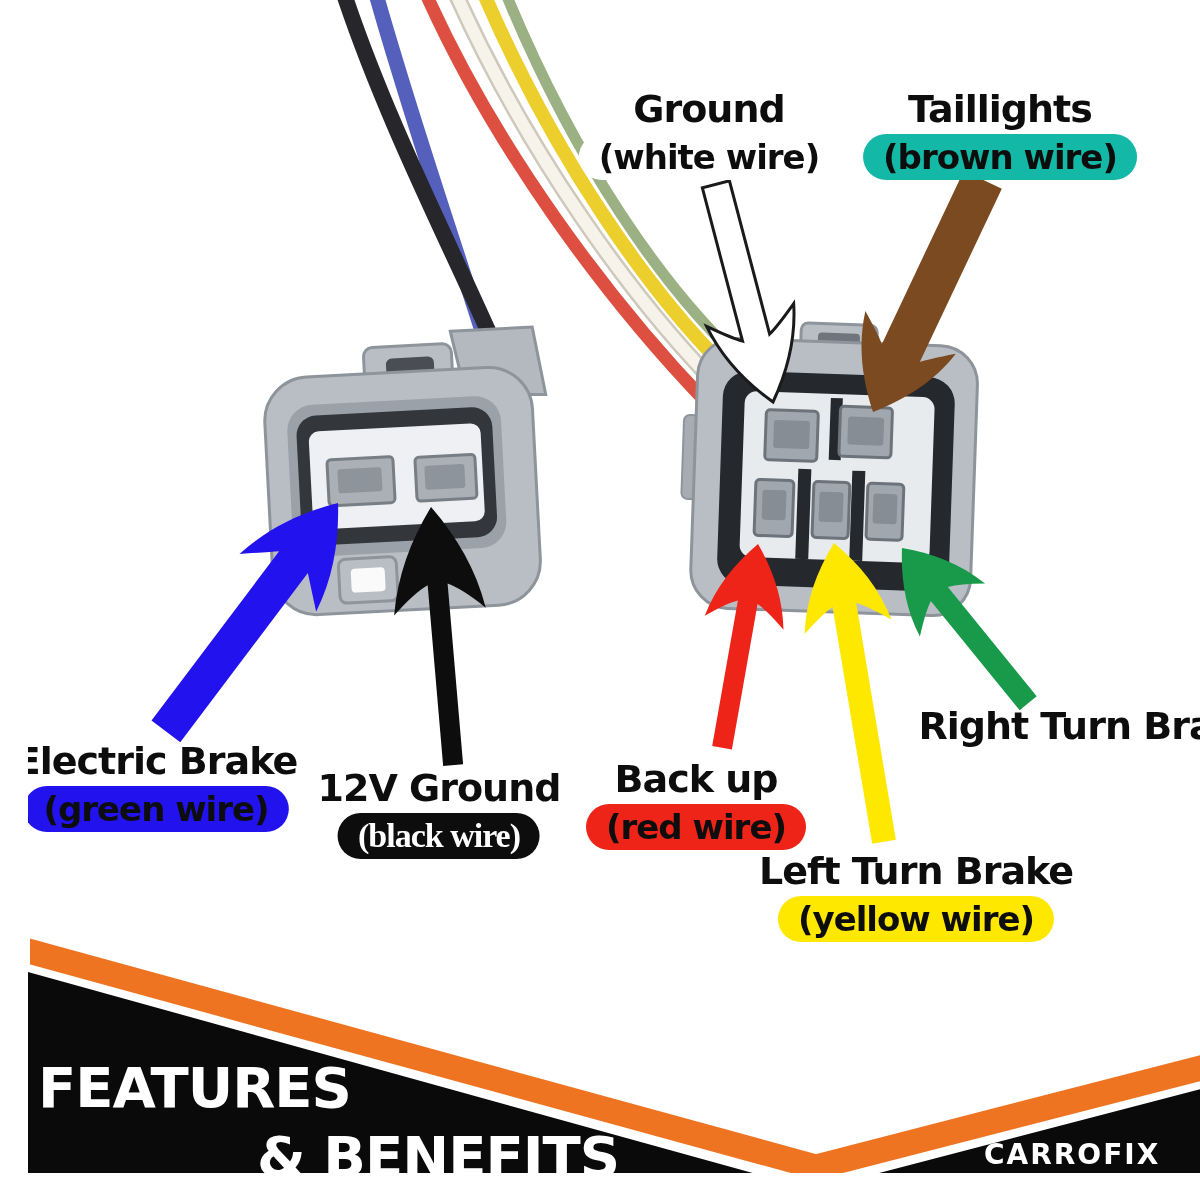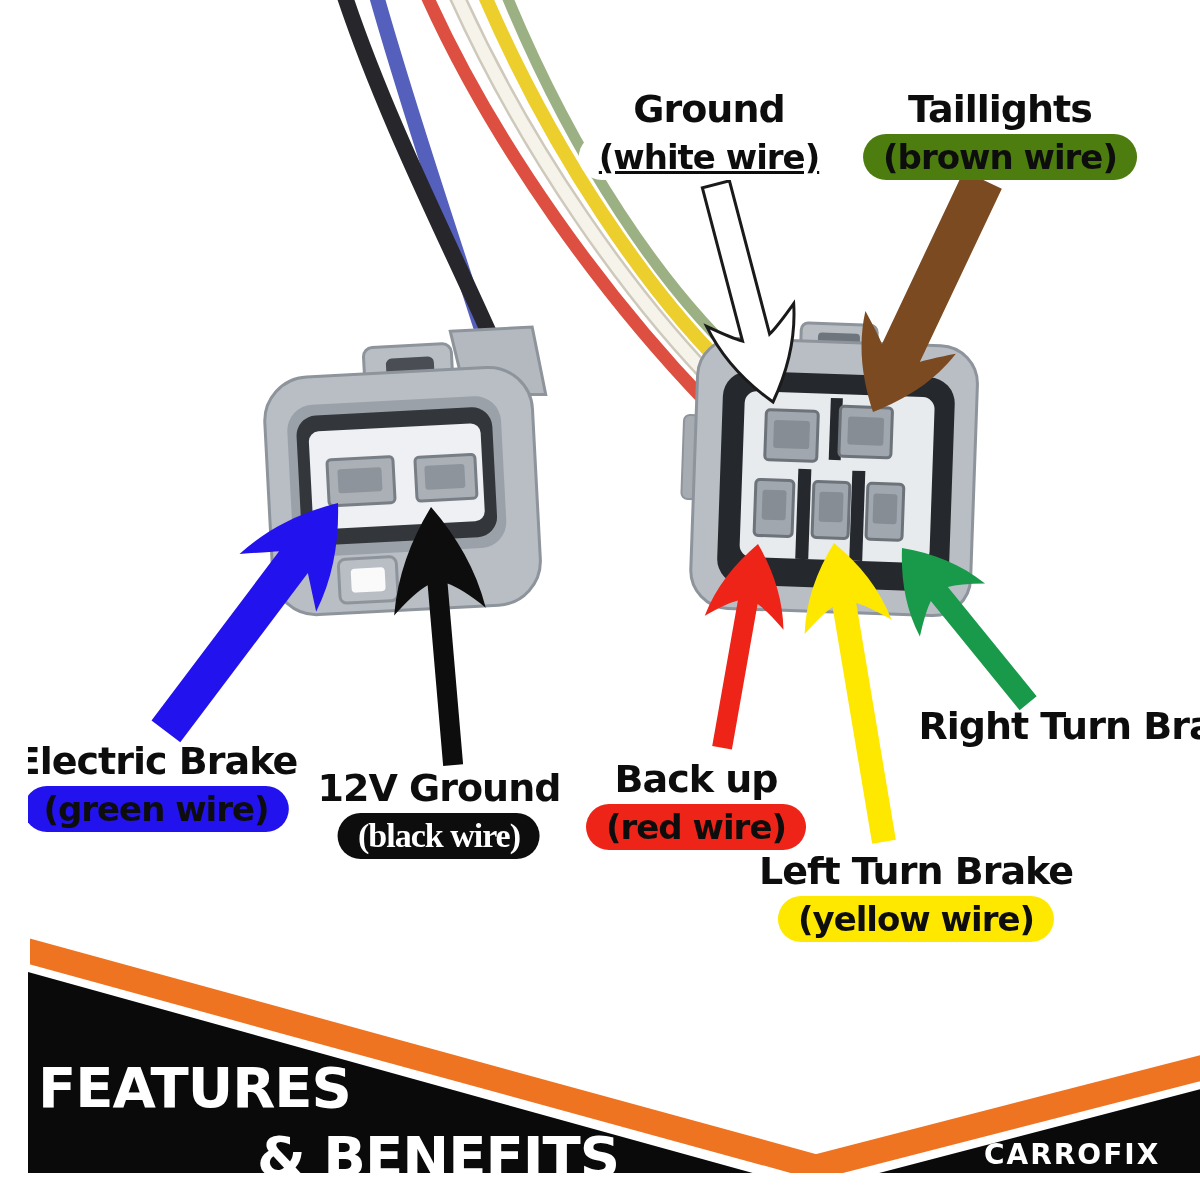--- a/index.html
+++ b/index.html
@@ -95,26 +95,26 @@
         <path d="M 0 0 C -22 25.5 -37.4 52.7 -44 85 Q -22.880000000000003 68 -12 62.9 L -12 303 L 12 303 L 12 62.9 Q 22.880000000000003 68 44 85 C 37.4 52.7 22 25.5 0 0 Z" transform="translate(806 543) rotate(-9.5)" fill="#ffe800"></path>
         <path d="M 0 0 C -21 24 -35.699999999999996 49.6 -42 80 Q -21.84 64 -11 59.2 L -11 200 L 11 200 L 11 59.2 Q 21.84 64 42 80 C 35.699999999999996 49.6 21 24 0 0 Z" transform="translate(874 548) rotate(-39.1)" fill="#189a4a"></path>
       </g>
 
     <polygon points="0,972 786,1190 1200,1082 1200,1200 0,1200" fill="#0a0a0a"></polygon>
     <polygon points="0,936 788,1152 1200,1046 1200,1076 788,1182 0,966" stroke="#ffffff" stroke-width="4" stroke-linejoin="round" fill="#ef7422"></polygon>
   </svg>
 
   <div class="label" style="left:681px;top:86px;">
     <div class="title">Ground</div>
-    <div class="pill" style="background: rgb(255, 255, 255); text-decoration: underline;">(white wire)</div>
+    <div class="pill" style="background: rgb(255, 255, 255);">(white wire)</div>
   </div>
 
   <div class="label" style="left:972px;top:86px;">
     <div class="title">Taillights</div>
-    <div class="pill" style="background: #4d7c0f;">(brown wire)</div>
+    <div class="pill" style="background: #14b8a6;">(brown wire)</div>
   </div>
 
   <div class="label" style="left:128px;top:738px;">
     <div class="title">Electric Brake</div>
     <div class="pill" style="background: rgb(34, 18, 238);">(green wire)</div>
   </div>
 
   <div class="label" style="left:411px;top:765px;">
     <div class="title">12V Ground</div>
     <div class="pill light-text" style="background: rgb(13, 13, 13);">(black wire)</div>

